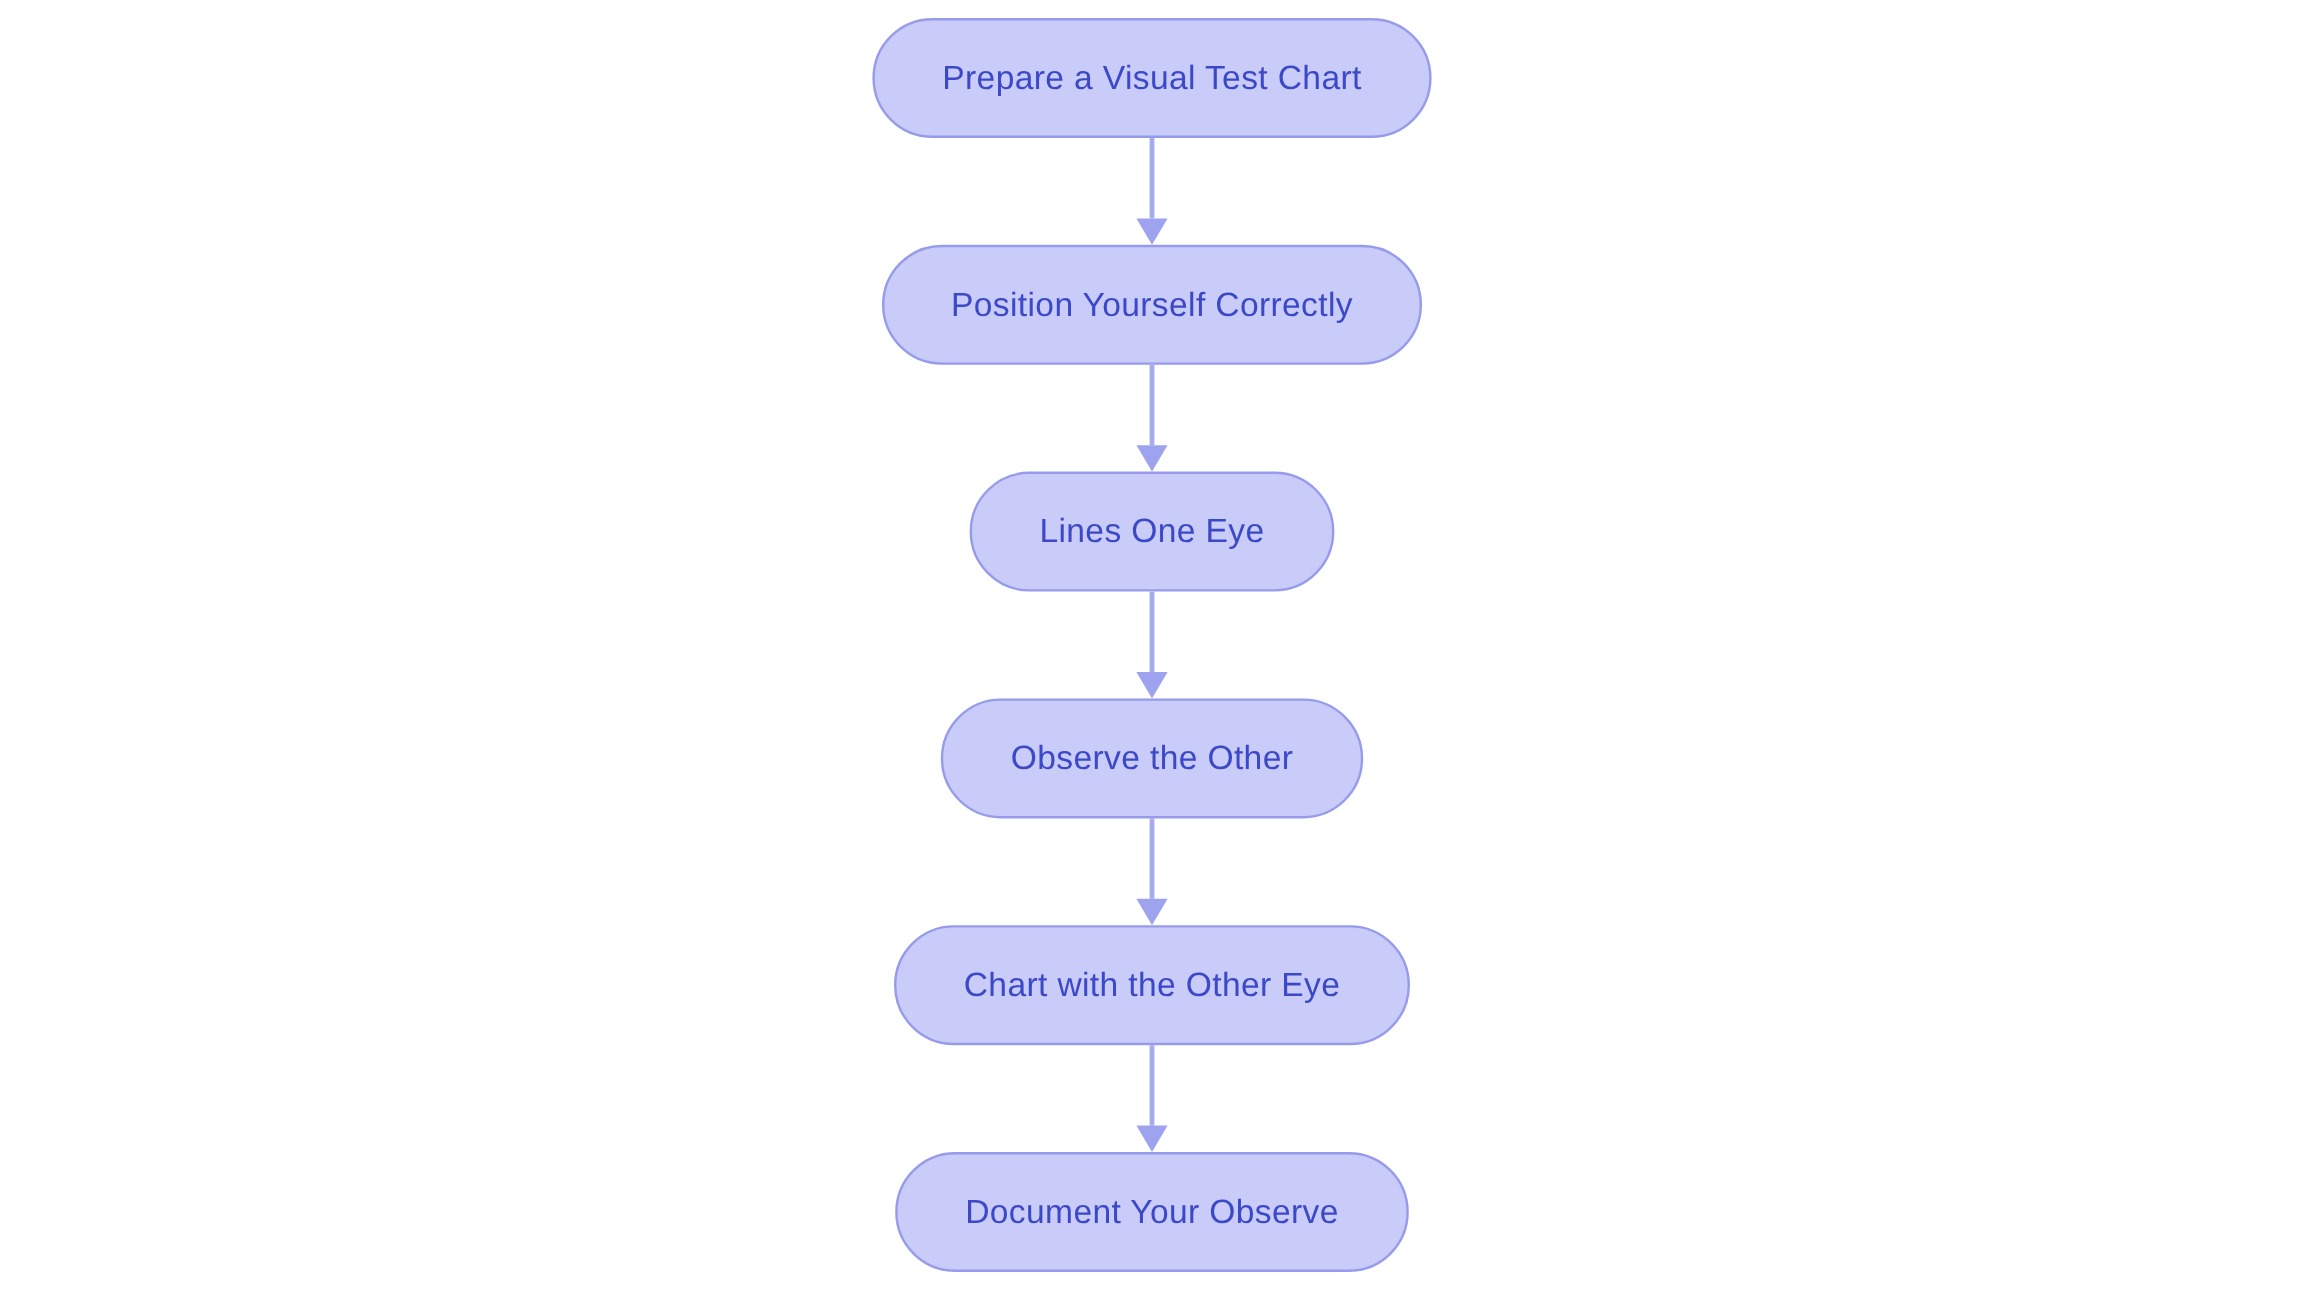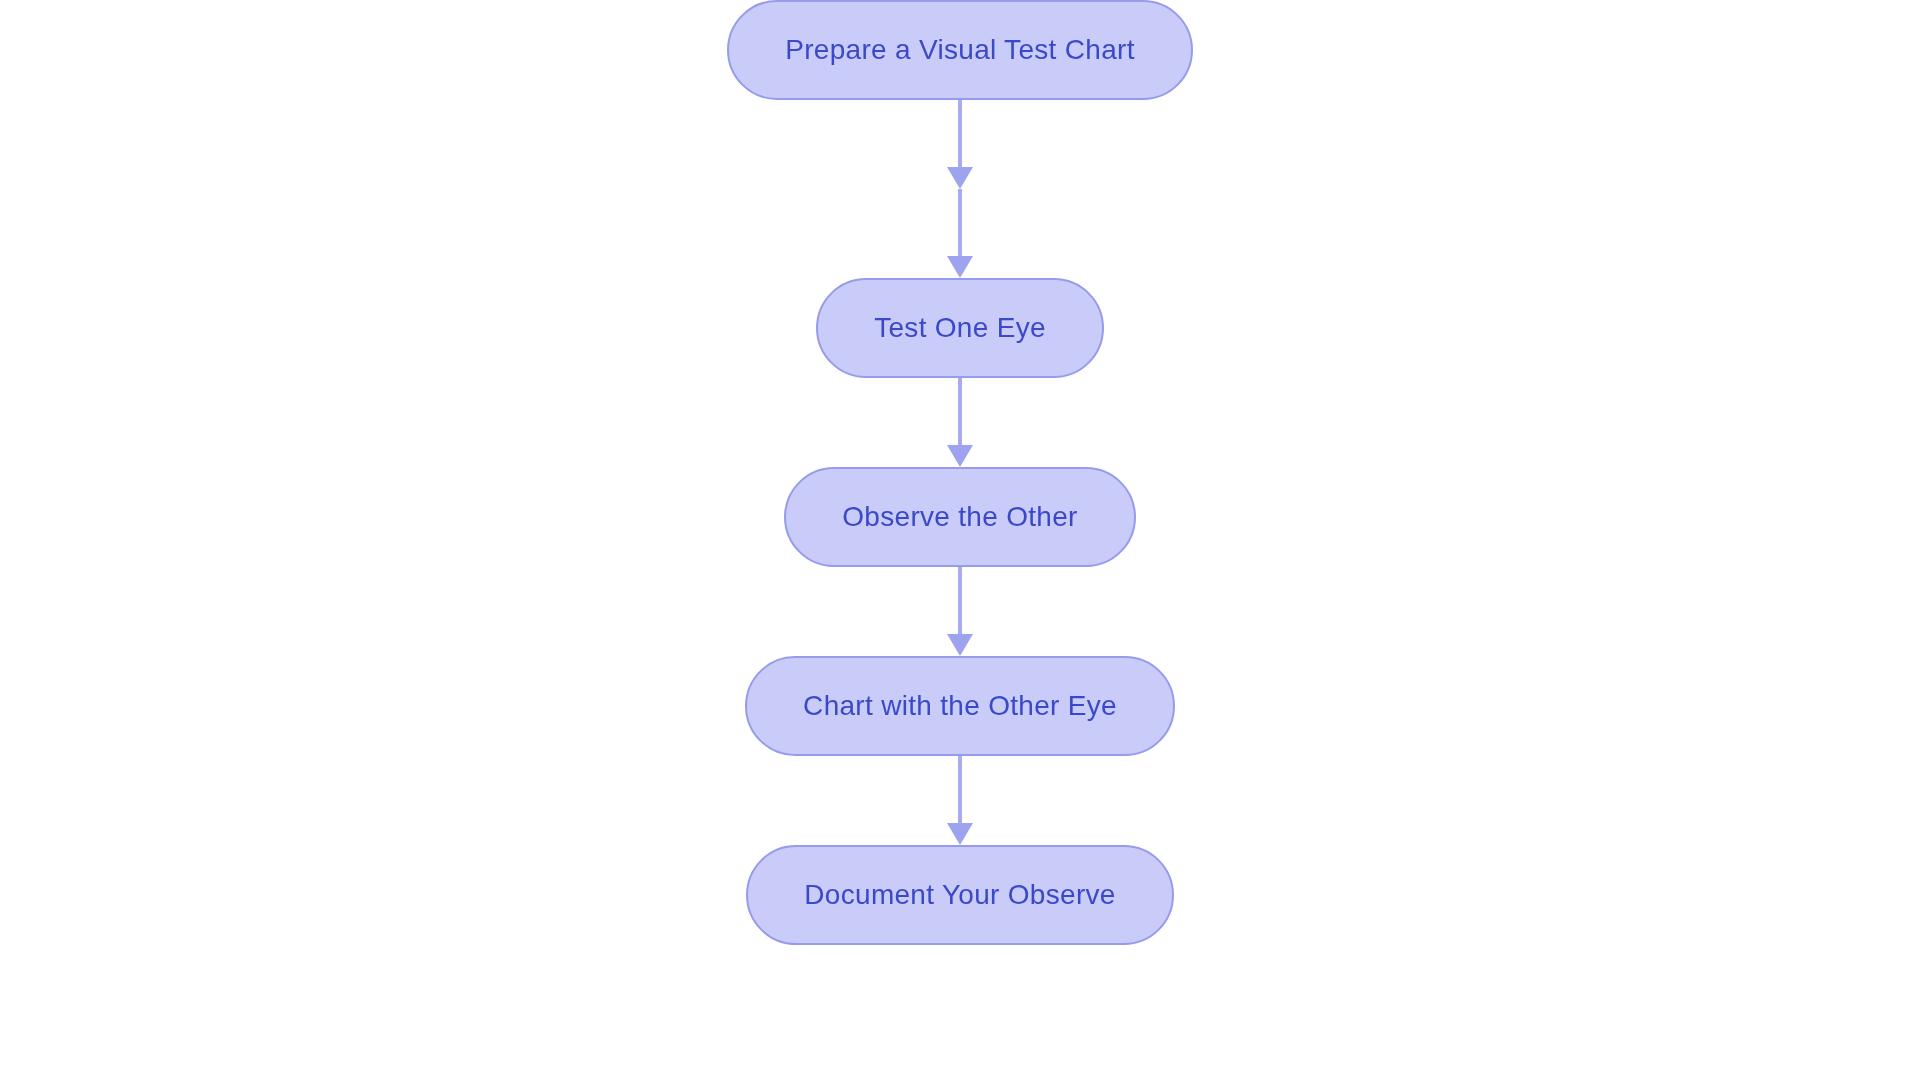--- a/index.html
+++ b/index.html
@@ -18,20 +18,21 @@
     font-family: "Liberation Sans", sans-serif;
     overflow: hidden;
   }
   .canvas {
     position: relative;
     width: 1920px;
     height: 1083px;
     display: flex;
     flex-direction: column;
     align-items: center;
+    padding-top: 15px;
   }
   .node {
     height: 100px;
     min-width: 240px;
     padding: 0 56px;
     border-radius: 50px;
     background: var(--node-fill);
     border: 2px solid var(--node-border);
     display: flex;
     align-items: center;
@@ -72,28 +73,31 @@
 
   <div class="node">
     <span class="node-label">Prepare a Visual Test Chart</span>
   </div>
 
   <div class="arrow">
     <div class="arrow-line"></div>
     <div class="arrow-head"></div>
   </div>
 
+  <div class="node">
+    <span class="node-label">Position Yourself Correctly</span>
+  </div>
 
   <div class="arrow">
     <div class="arrow-line"></div>
     <div class="arrow-head"></div>
   </div>
 
   <div class="node">
-    <span class="node-label">Test One Eye</span>
+    <span class="node-label">Lines One Eye</span>
   </div>
 
   <div class="arrow">
     <div class="arrow-line"></div>
     <div class="arrow-head"></div>
   </div>
 
   <div class="node">
     <span class="node-label">Observe the Other</span>
   </div>

